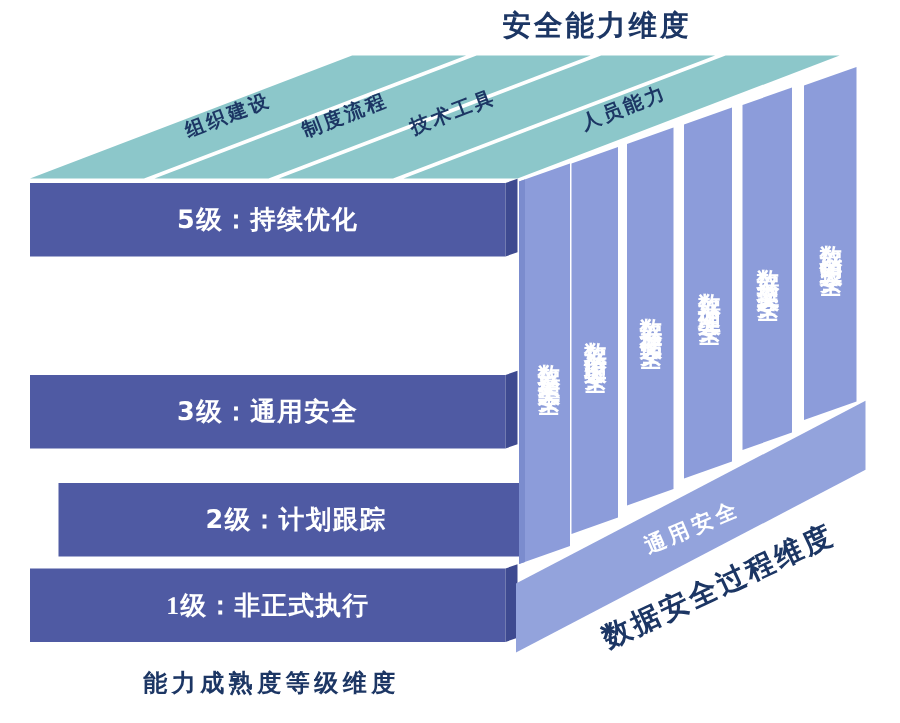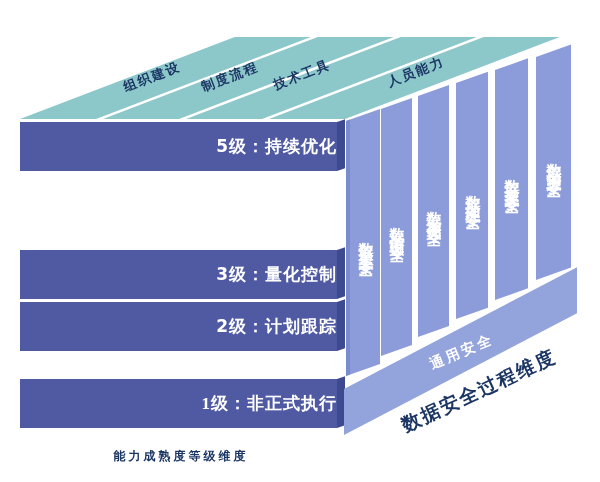--- a/index.html
+++ b/index.html
@@ -18,26 +18,26 @@
   
   .band-label{position:absolute;transform:translate(-50%,-50%) rotate(-21deg);
     font-size:13px;font-weight:bold;letter-spacing:2px;color:var(--navy-text,#1c3c74);white-space:nowrap;}
   .band-label.b1{left:152px;top:77px;}
   .band-label.b2{left:230px;top:77px;}
   .band-label.b3{left:302px;top:75px;}
   .band-label.b4{left:416px;top:72px;}
 
   
   .level-bar{position:absolute;left:20px;width:317px;height:49px;background:var(--level-bar,#4f5aa3);
-    display:flex;align-items:center;justify-content:flex-end;}
+    display:flex;align-items:center;justify-content:center;}
   .level-bar::after{content:"";position:absolute;left:100%;top:0;width:8px;height:100%;
     background:var(--level-bar-side,#3e4a90);transform:skewY(-19.5deg);transform-origin:top left;}
   .level-bar .lv-text{color:var(--label-on-dark,#fff);font-size:17px;font-weight:bold;letter-spacing:1px;white-space:nowrap;}
   .level-bar.l5{top:122px;} .level-bar.l4{top:186px;} .level-bar.l3{top:250px;}
-  .level-bar.l2{top:302px;} .level-bar.l1{top:379px;font-family:Liberation Serif, serif;}
+  .level-bar.l2{top:322px;margin-left:19px;} .level-bar.l1{top:379px;font-family:Liberation Serif, serif;}
 
   
   .proc-col{position:absolute;background:var(--process-column,#8c9cda);
     transform:skewY(-19.5deg);transform-origin:top left;
     display:flex;align-items:center;justify-content:center;}
   .proc-col .vlabel{transform:skewY(19.5deg);writing-mode:vertical-rl;text-orientation:upright;
     color:var(--label-on-dark,#fff);font-size:15px;font-weight:bold;letter-spacing:4px;line-height:1;white-space:nowrap;}
   .proc-col.c1{left:346px;top:121px;width:30px;height:255px;border-left:4px solid #7b8cce;}
   .proc-col.c2{left:381px;top:109px;width:31px;height:247px;}
   .proc-col.c3{left:418px;top:96px;width:31px;height:241px;}
@@ -48,45 +48,46 @@
   
   .gen-band{position:absolute;left:344px;top:389px;width:233px;height:46px;
     background:var(--general-band,#93a3dc);transform:skewY(-27.6deg);transform-origin:top left;}
   .gen-band-label{position:absolute;left:462px;top:352px;transform:translate(-50%,-50%) rotate(-23deg);
     color:var(--label-on-dark,#fff);font-size:14px;font-weight:bold;letter-spacing:3px;white-space:nowrap;}
 
   
   .axis-right{position:absolute;left:479px;top:391px;transform:translate(-50%,-50%) rotate(-25deg);
     font-size:19px;font-weight:bold;letter-spacing:2px;color:var(--navy-text,#1c3664);white-space:nowrap;}
   .axis-bottom{position:absolute;left:181px;top:456px;transform:translate(-50%,-50%);
-    font-size:12px;font-weight:bold;letter-spacing:3px;color:var(--navy-text,#1c3664);white-space:nowrap;}
+    font-size:16px;font-weight:bold;letter-spacing:3px;color:var(--navy-text,#1c3664);white-space:nowrap;}
 </style>
 </head>
 <body>
 
 <div class="canvas">
 
+  <div class="top-title">安全能力维度</div>
 
   <div class="topface">
     <div class="stripe"></div>
     <div class="stripe"></div>
     <div class="stripe"></div>
     <div class="stripe"></div>
   </div>
 
   <div class="band-label b1">组织建设</div>
   <div class="band-label b2">制度流程</div>
   <div class="band-label b3">技术工具</div>
   <div class="band-label b4">人员能力</div>
 
   <div class="level-bar l5">
     <span class="lv-text">5级：持续优化</span>
   </div>
   <div class="level-bar l3">
-    <span class="lv-text">3级：量化控制</span>
+    <span class="lv-text">3级：通用安全</span>
   </div>
   <div class="level-bar l2">
     <span class="lv-text">2级：计划跟踪</span>
   </div>
   <div class="level-bar l1">
     <span class="lv-text">1级：非正式执行</span>
   </div>
 
   <div class="proc-col c1">
     <span class="vlabel">数据采集安全</span>

